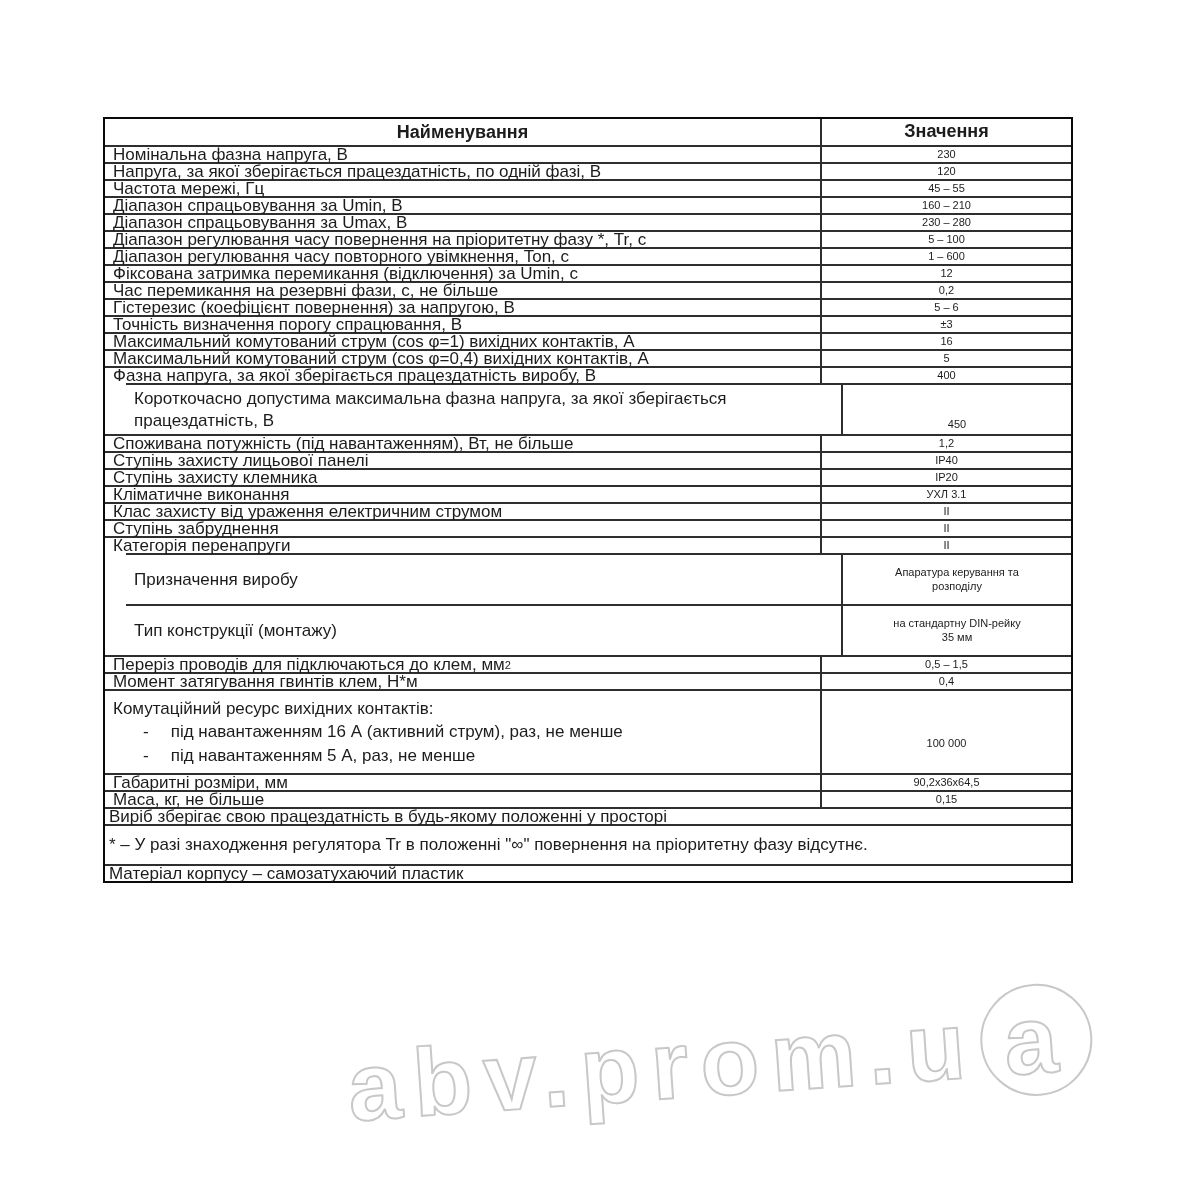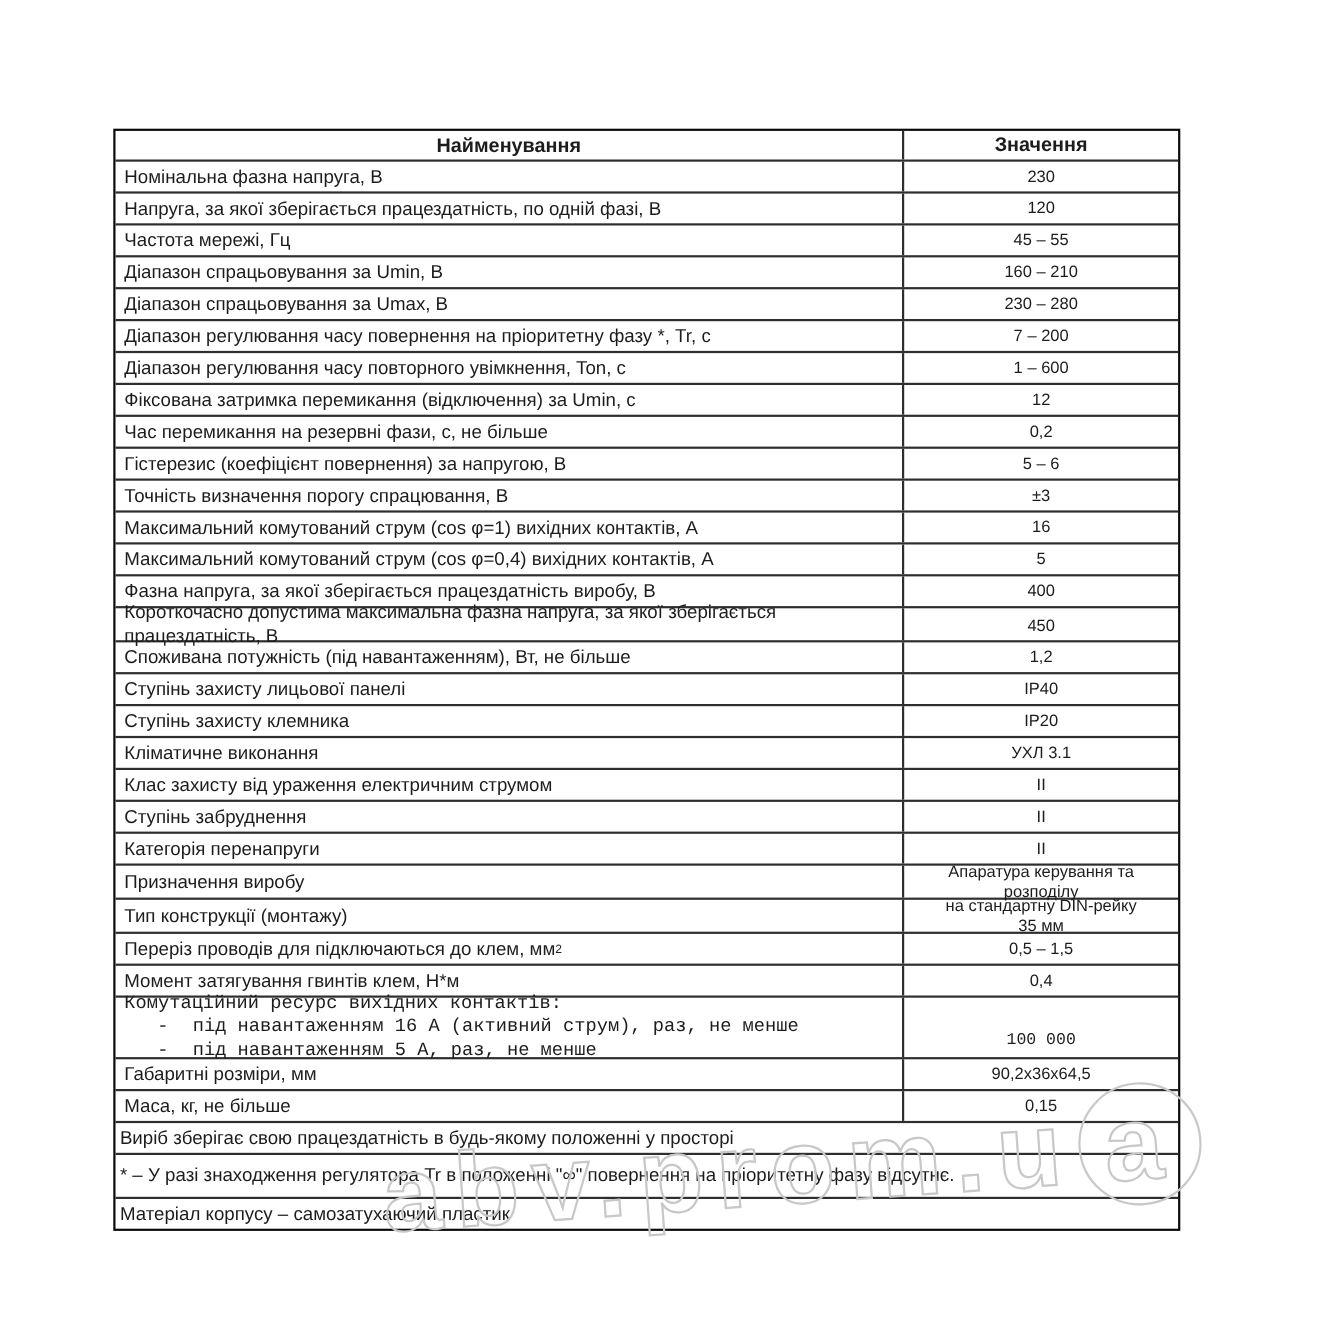--- a/index.html
+++ b/index.html
@@ -15,27 +15,27 @@
   }
   .tr { display:flex; align-items:stretch; }
   .tr + .tr { border-top:2px solid #2e2e2e; }
   .td {
     width:715px; display:flex; align-items:center;
     padding:0 8px; font-size:17px; line-height:1.25;text-align:right;
   }
   .tv {
     flex:1; border-left:2px solid #2e2e2e;
     display:flex; align-items:center; justify-content:center;
-    text-align:center; font-size:15px; line-height:1.2;
+    text-align:center; font-size:11px; line-height:1.2;
   }
   .hdr { height:26px; }
   .hdr .td, .hdr .tv { justify-content:center; font-weight:bold; font-size:18px; }
-  .r1 { height:29px; }
-  .r2 { height:31px; }
-  .r3 { height:56px;font-family:Liberation Mono, monospace; }
+  .r1 { height:17px; }
+  .r2 { height:51px;margin-left:21px; }
+  .r3 { height:84px; }
   .fn { height:40px; }
   .col { flex-direction:column; justify-content:center; }
   .td.col { align-items:flex-start; }
   .tv.col { align-items:center; }
   .rl { height:23.5px; display:flex; align-items:center; width:100%; }
   .tv .rl { justify-content:center; }
   .indent { padding-left:30px; }
   .dash { margin-right:22px; }
   .v-bottom { align-items:flex-end; padding-bottom:3px; }
   .td2 {
@@ -83,21 +83,21 @@
   <div class="tr r1">
     <div class="td">Діапазон спрацьовування за Umin, В</div>
     <div class="tv">160 – 210</div>
   </div>
   <div class="tr r1">
     <div class="td">Діапазон спрацьовування за Umax, В</div>
     <div class="tv">230 – 280</div>
   </div>
   <div class="tr r1">
     <div class="td">Діапазон регулювання часу повернення на пріоритетну фазу *, Tr, с</div>
-    <div class="tv">7 – 200</div>
+    <div class="tv">5 – 100</div>
   </div>
   <div class="tr r1">
     <div class="td">Діапазон регулювання часу повторного увімкнення, Ton, с</div>
     <div class="tv">1 – 600</div>
   </div>
   <div class="tr r1">
     <div class="td">Фіксована затримка перемикання (відключення) за Umin, с</div>
     <div class="tv">12</div>
   </div>
   <div class="tr r1">

